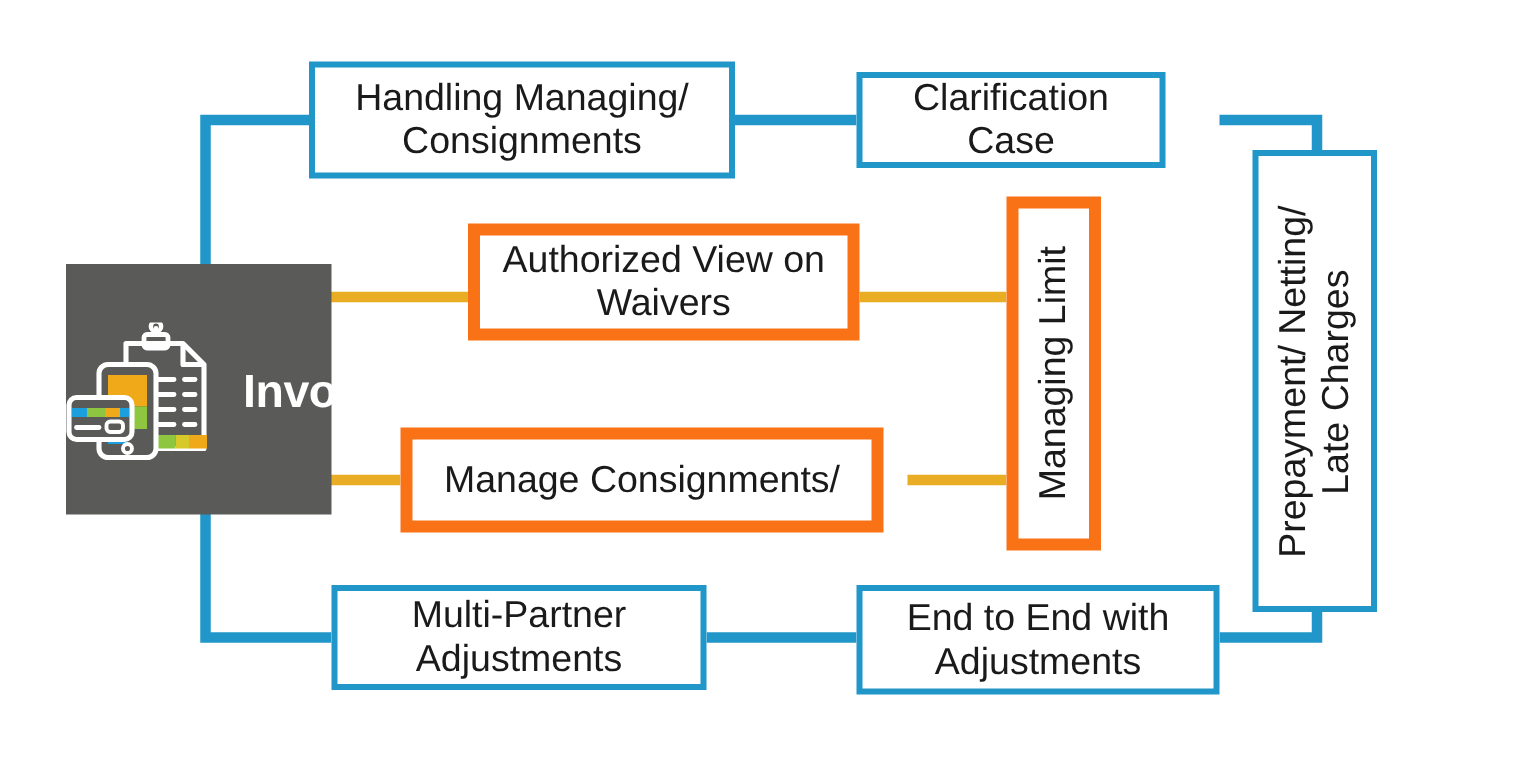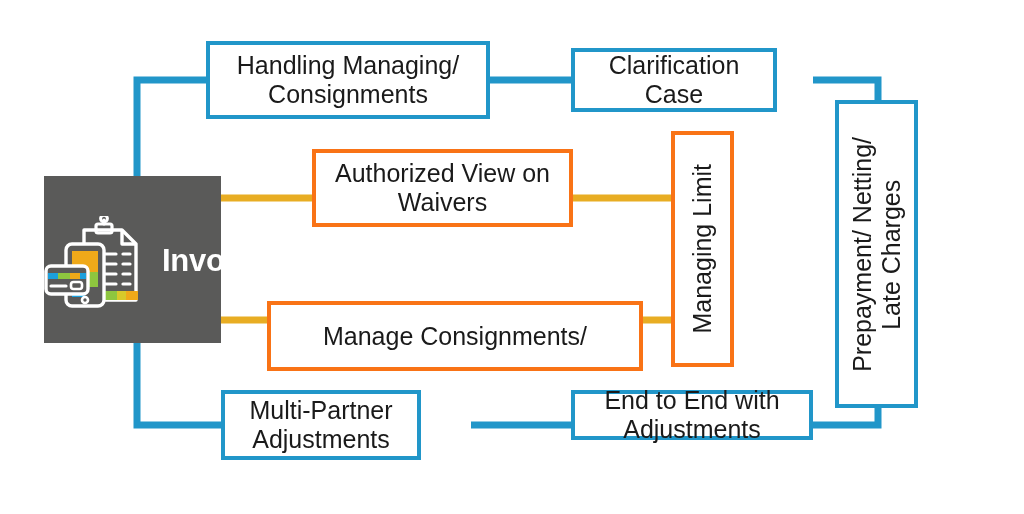--- a/index.html
+++ b/index.html
@@ -32,21 +32,21 @@
     background: #ffffff;
     display: flex;
     align-items: center;
     justify-content: center;
     text-align: center;
     color: #1a1a1a;
     line-height: 1.15;
     z-index: 3;
   }
   .node.blue  { border: 4px solid #2196c9; }
-  .node.amber { border: 4px solid #f97316; }
+  .node.amber { border: 8px solid #f97316; }
   .node .label { display: block; padding: 0 6px; }
 
   
   .node.vertical .label {
     writing-mode: vertical-rl;
     transform: rotate(180deg);
     white-space: pre;
     padding: 6px 0;
   }
 
@@ -153,40 +153,40 @@
   <div class="node blue" style="left:571px; top:48px; width:206px; height:64px; font-size:25px;">
     <span class="label">Clarification Case</span>
   </div>
 
   <div class="node amber" style="left:312px; top:149px; width:261px; height:78px; font-size:25px;">
     <span class="label">
       <span>Authorized View on</span><br><span>Waivers</span>
     </span>
   </div>
 
-  <div class="node amber" style="left:267px; top:301px; width:376px; height:70px; font-size:25px;">
+  <div class="node amber" style="left:267px; top:285px; width:322px; height:70px; font-size:25px;">
     <span class="label">
       <span>Manage Consignments/</span><br>
     </span>
   </div>
 
   <div class="node amber vertical" style="left:671px; top:131px; width:63px; height:236px; font-size:25px;">
     <span class="label">Managing Limit</span>
   </div>
 
   <div class="node blue vertical" style="left:835px; top:100px; width:83px; height:308px; font-size:25px;">
     <span class="label">Prepayment/ Netting/
 Late Charges</span>
   </div>
 
-  <div class="node blue" style="left:221px; top:390px; width:200px; height:70px; font-size:25px;">
+  <div class="node blue" style="left:221px; top:390px; width:250px; height:70px; font-size:25px;">
     <span class="label">
       <span>Multi-Partner</span><br><span>Adjustments</span>
     </span>
   </div>
 
-  <div class="node blue" style="left:571px; top:390px; width:242px; height:50px; font-size:25px;">
+  <div class="node blue" style="left:571px; top:390px; width:242px; height:73px; font-size:25px;">
     <span class="label">
       <span>End to End with</span><br><span>Adjustments</span>
     </span>
   </div>
 
 </div>
 
 </body></html>

